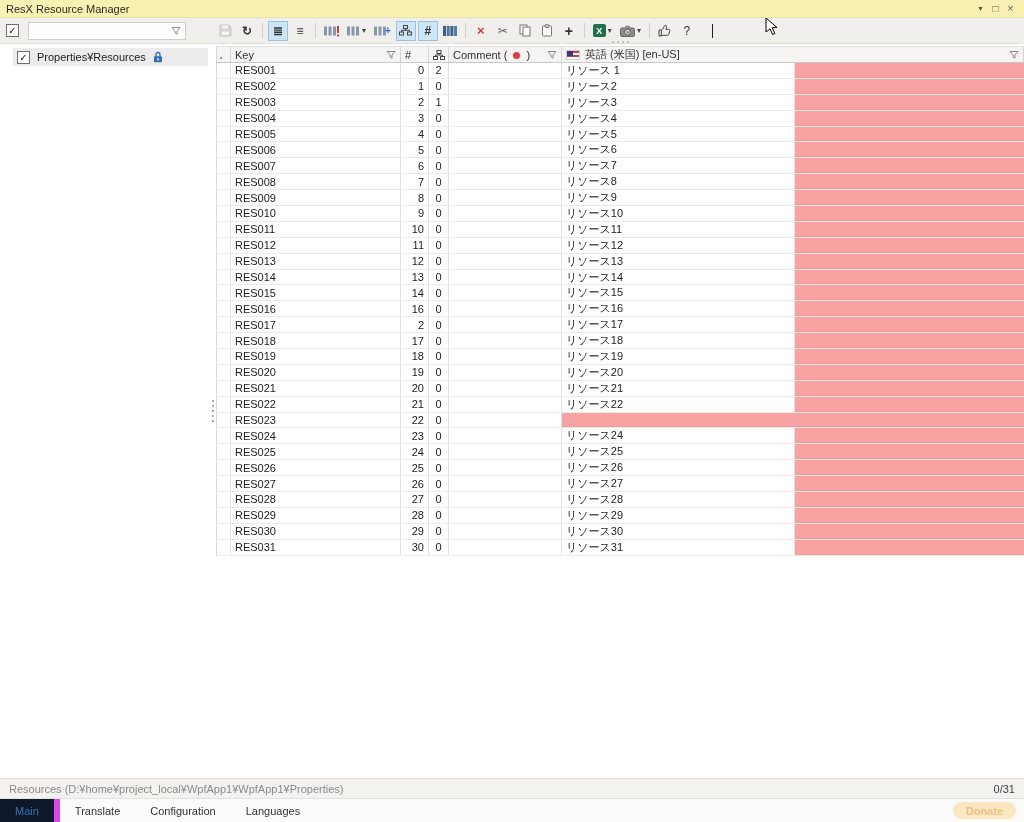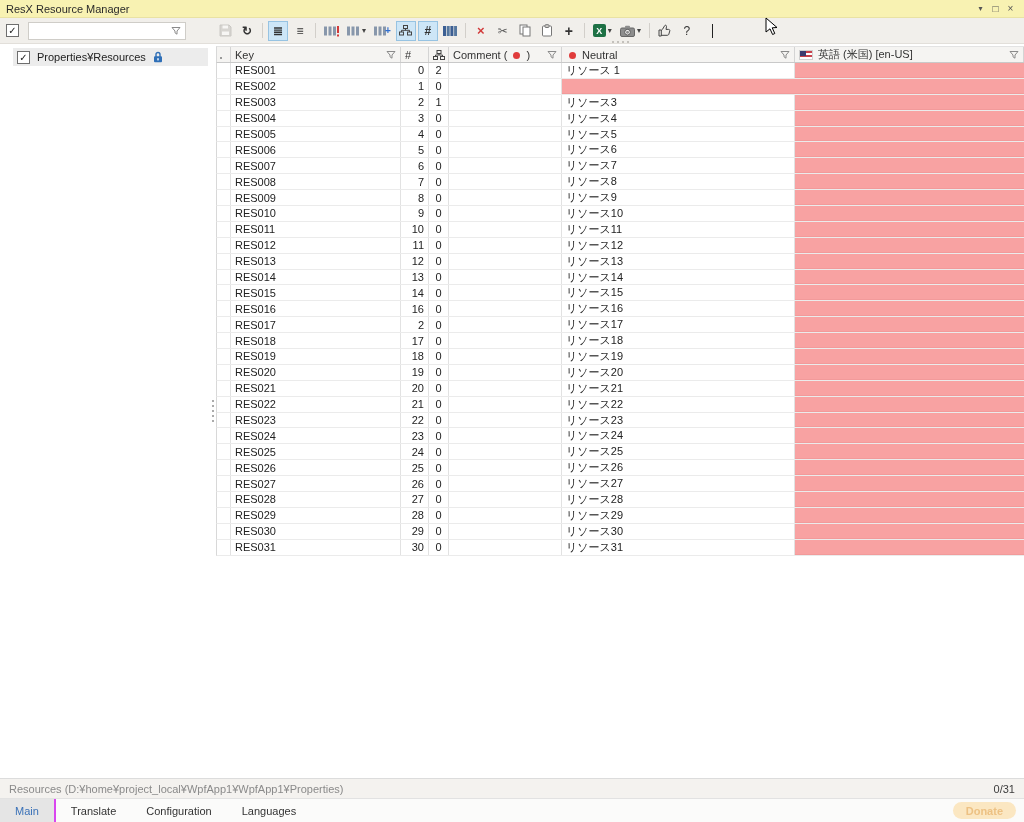--- a/index.html
+++ b/index.html
@@ -82,21 +82,21 @@
   
   .statusbar { height:20px; background:#f4f2ef; border-top:1px solid #dcdcdc;
                display:flex; align-items:center; padding:0 9px; color:#8a8a8a; }
   .statusbar .counter { margin-left:auto; color:#3d3d3d; }
 
   
   .tabbar { height:24px; background:#fbfbfa; border-top:1px solid #e2e2e2;
             display:flex; align-items:stretch; }
   .tab { padding:0 15px; display:flex; align-items:center; color:#333;
          background:none; border:none; font-family:inherit; font-size:11px; }
-  .tab.active { color:#3b72b8; background:#e5e5e5; border-right:2px solid #d946ef; }
+  .tab.active { color:#3b72b8; background:#0f172a; border-right:6px solid #d946ef; }
   .donate { margin:3px 8px 3px auto; height:17px; padding:0 13px; border-radius:9px;
             background:#fbe7c2; color:#edc183; font-weight:bold; border:none;
             font-family:inherit; font-size:11px; display:flex; align-items:center; }
 
   .mouse-cursor { position:absolute; left:765px; top:17px; z-index:50; pointer-events:none; }
 </style>
 </head>
 <body>
 
 <div class="titlebar">
@@ -303,28 +303,20 @@
           </span>
         </div>
         <div class="hcell comment" style="width:113px">
           <span class="hlabel">Comment ( <span class="red-dot"></span> )</span>
           <span class="funnel">
             <svg width="10" height="10" viewBox="0 0 10 10">
               <path d="M1 1.5h8L6 5v3.2L4 6.8V5Z" fill="none" stroke="#8a8a8a"></path>
             </svg>
           </span>
         </div>
-        <div class="hcell neutral" style="width:233px">
-          <span class="hlabel"><span class="red-dot"></span> Neutral</span>
-          <span class="funnel">
-            <svg width="10" height="10" viewBox="0 0 10 10">
-              <path d="M1 1.5h8L6 5v3.2L4 6.8V5Z" fill="none" stroke="#8a8a8a"></path>
-            </svg>
-          </span>
-        </div>
         <div class="hcell en_us" style="width:230px;flex:1">
           <span class="flag"></span>
           <span class="hlabel">英語 (米国) [en-US]</span>
           <span class="funnel">
             <svg width="10" height="10" viewBox="0 0 10 10">
               <path d="M1 1.5h8L6 5v3.2L4 6.8V5Z" fill="none" stroke="#8a8a8a"></path>
             </svg>
           </span>
         </div>
       </div>
@@ -337,20 +329,21 @@
           <div class="gcell" style="width:113px"></div>
           <div class="gcell" style="width:233px">リソース 1</div>
           <div class="gcell missing" style="width:230px;flex:1"></div>
         </div>
         <div class="grow">
           <div class="gcell" style="width:14px"></div>
           <div class="gcell" style="width:170px">RES002</div>
           <div class="gcell num" style="width:28px">1</div>
           <div class="gcell center" style="width:20px">0</div>
           <div class="gcell" style="width:113px"></div>
+          <div class="gcell" style="width:233px">リソース2</div>
           <div class="gcell missing" style="width:230px;flex:1"></div>
         </div>
         <div class="grow">
           <div class="gcell" style="width:14px"></div>
           <div class="gcell" style="width:170px">RES003</div>
           <div class="gcell num" style="width:28px">2</div>
           <div class="gcell center" style="width:20px">1</div>
           <div class="gcell" style="width:113px"></div>
           <div class="gcell" style="width:233px">リソース3</div>
           <div class="gcell missing" style="width:230px;flex:1"></div>
@@ -525,21 +518,20 @@
           <div class="gcell" style="width:113px"></div>
           <div class="gcell" style="width:233px">リソース22</div>
           <div class="gcell missing" style="width:230px;flex:1"></div>
         </div>
         <div class="grow">
           <div class="gcell" style="width:14px"></div>
           <div class="gcell" style="width:170px">RES023</div>
           <div class="gcell num" style="width:28px">22</div>
           <div class="gcell center" style="width:20px">0</div>
           <div class="gcell" style="width:113px"></div>
-          <div class="gcell" style="width:233px">リソース23</div>
           <div class="gcell missing" style="width:230px;flex:1"></div>
         </div>
         <div class="grow">
           <div class="gcell" style="width:14px"></div>
           <div class="gcell" style="width:170px">RES024</div>
           <div class="gcell num" style="width:28px">23</div>
           <div class="gcell center" style="width:20px">0</div>
           <div class="gcell" style="width:113px"></div>
           <div class="gcell" style="width:233px">リソース24</div>
           <div class="gcell missing" style="width:230px;flex:1"></div>

